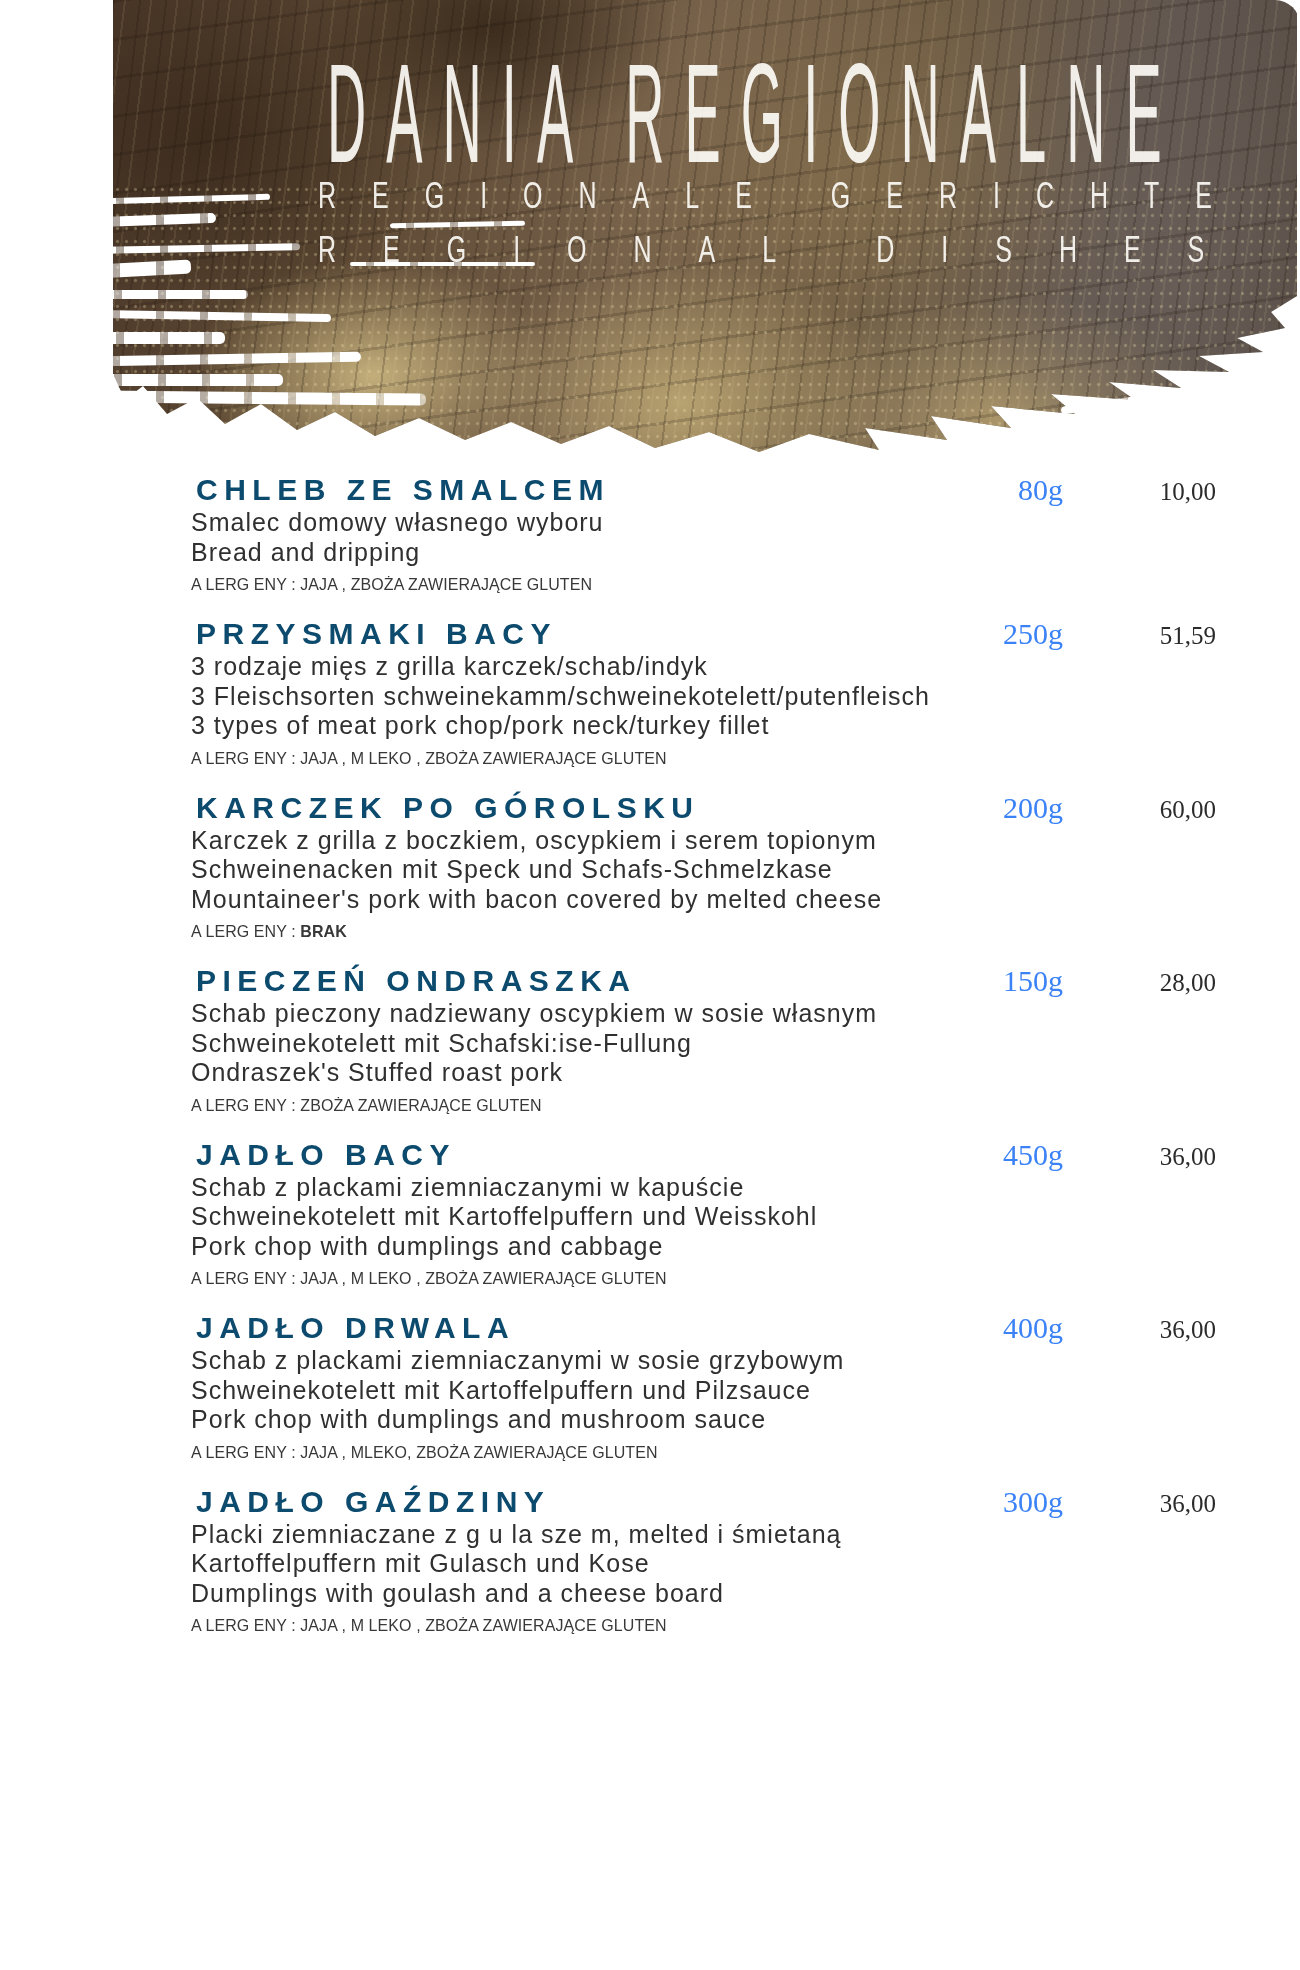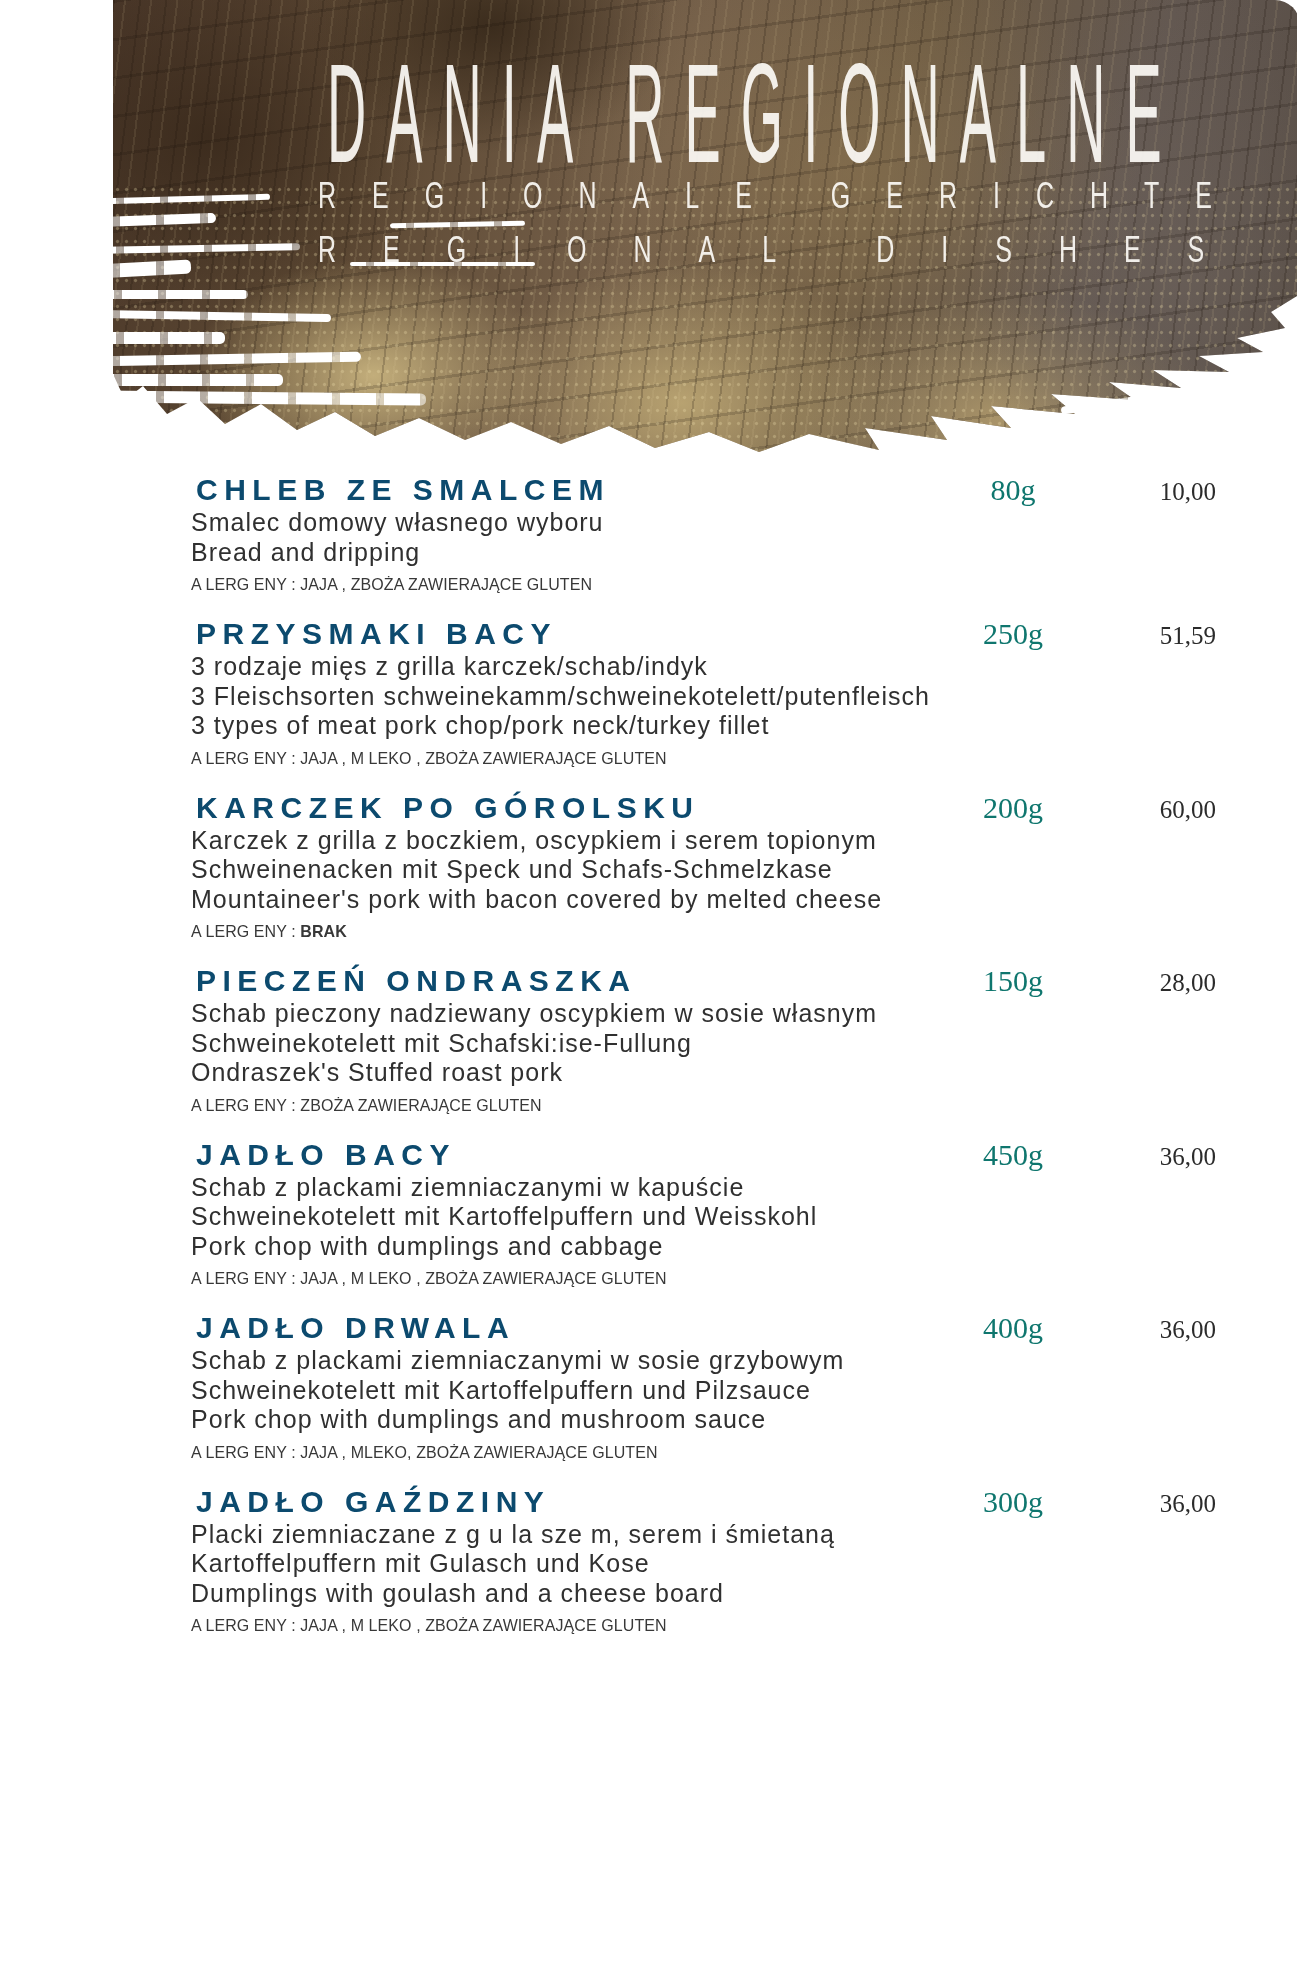--- a/index.html
+++ b/index.html
@@ -73,22 +73,22 @@
     font-size:30px; font-weight:700; letter-spacing:6.5px; color:#0c4a6e;
     line-height:36px; padding-left:5px; white-space:nowrap;
   }
   .item-desc { font-size:25px; color:#303030; line-height:29.5px; letter-spacing:1px; white-space:nowrap; }
   .item-allergen {
     margin-top:8px; font-size:17px; color:#383838; letter-spacing:0.1px;
     transform:scaleX(0.94); transform-origin:0 50%; white-space:nowrap;
   }
   .item-allergen .b { font-weight:700; }
   .item-weight {
-    position:absolute; top:0; left:772px; width:100px; text-align:center;
-    font-family:"Liberation Serif", serif; font-size:30px; color:#0f766e; line-height:36px;
+    position:absolute; top:0; left:772px; width:100px; text-align:right;
+    font-family:"Liberation Serif", serif; font-size:30px; color:#3b82f6; line-height:36px;
   }
   .item-price {
     position:absolute; top:4px; left:900px; width:125px; text-align:right;
     font-family:"Liberation Serif", serif; font-size:25px; color:#2b2b2b; line-height:32px;
   }
 </style>
 </head>
 <body>
 
 <div class="page">
@@ -178,20 +178,20 @@
       <div class="item-desc">Schab z plackami ziemniaczanymi w sosie grzybowym</div>
       <div class="item-desc">Schweinekotelett mit Kartoffelpuffern und Pilzsauce</div>
       <div class="item-desc">Pork chop with dumplings and mushroom sauce</div>
       <div class="item-allergen"><span>A LERG ENY : JAJA , MLEKO, ZBOŻA ZAWIERAJĄCE GLUTEN</span><span class="b"></span></div>
     </div>
 
     <div class="item">
       <div class="item-title">JADŁO GAŹDZINY</div>
       <div class="item-weight">300g</div>
       <div class="item-price">36,00</div>
-      <div class="item-desc">Placki ziemniaczane z g u la sze m, serem i śmietaną</div>
+      <div class="item-desc">Placki ziemniaczane z g u la sze m, melted i śmietaną</div>
       <div class="item-desc">Kartoffelpuffern mit Gulasch und Kose</div>
       <div class="item-desc">Dumplings with goulash and a cheese board</div>
       <div class="item-allergen"><span>A LERG ENY : JAJA , M LEKO , ZBOŻA ZAWIERAJĄCE GLUTEN</span><span class="b"></span></div>
     </div>
 
   </div>
 </div>
 
 </body></html>

